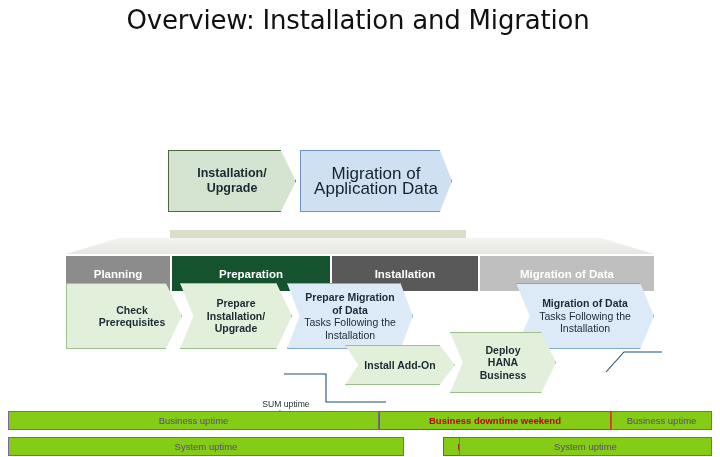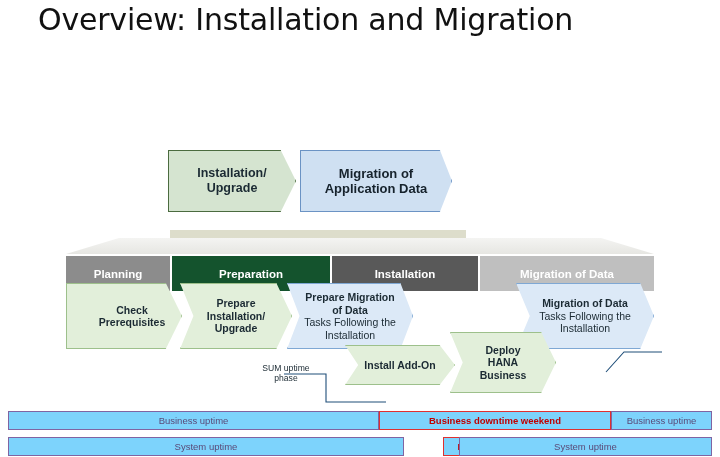--- a/index.html
+++ b/index.html
@@ -20,27 +20,28 @@
     height: 457px;
   }
 
   
   .title {
     position: absolute;
     left: 38px;
     top: 0px;
     width: 640px;
     height: 42px;
-    font-size: 30px;
+    font-size: 26px;
     line-height: 40px;
     color: #111111;
     font-family: "DejaVu Sans", sans-serif;
     font-weight: 400;
     letter-spacing: -0.2px;
     white-space: nowrap;
+    text-align: center;
   }
 
   
   .topbox {
     position: absolute;
     box-sizing: border-box;
     display: flex;
     align-items: center;
     justify-content: center;
     text-align: center;
@@ -61,22 +62,22 @@
     clip-path: polygon(0 0, 88% 0, 100% 50%, 88% 100%, 0 100%);
   }
   #top-migration {
     left: 300px;
     top: 150px;
     width: 152px;
     height: 62px;
     background: #cfe0f2;
     border: 1.4px solid #6b93c4;
     clip-path: polygon(0 0, 92% 0, 100% 50%, 92% 100%, 0 100%);
-    font-weight: bold;
-    font-size: 13px;
+    font-weight: normal;
+    font-size: 17px;
     color: #16222c;
   }
 
   
   .podium-top {
     position: absolute;
     left: 170px;
     top: 230px;
     width: 296px;
     height: 8px;
@@ -154,35 +155,36 @@
   #chev-addon      { left: 345px; top: 345px; width: 110px; height: 40px; }
   #chev-hana       { left: 450px; top: 332px; width: 106px; height: 61px; }
 
   
   .anno {
     position: absolute;
     font-size: 8.6px;
     line-height: 10.4px;
     color: #1b2a33;
     text-align: center;
+    margin-top: 36px;
   }
   #anno-sum { left: 250px; top: 363px; width: 72px; }
   #anno-mig { left: 606px; top: 368px; width: 104px; text-align: center; }
 
   .leader { position: absolute; }
 
   
   .bar {
     position: absolute;
     box-sizing: border-box;
     display: flex;
     align-items: center;
     justify-content: center;
     font-size: 9.5px;
-    background: #7dd3fc;
+    background: #84cc16;
   }
   .bar.purple { border: 1px solid #8064a2; color: #5a4a78; }
   .bar.red { border: 1.6px solid #e03030; color: #c00000; font-weight: bold; }
 
   #bar-row1-a { left: 8px;   top: 411px; width: 371px; height: 19px; }
   #bar-row1-b { left: 379px; top: 411px; width: 232px; height: 19px; }
   #bar-row1-c { left: 611px; top: 411px; width: 101px; height: 19px; }
 
   #bar-row2-a { left: 8px;   top: 437px; width: 396px; height: 19px; }
   #bar-row2-b { left: 404px; top: 437px; width: 55px;  height: 19px; margin-left: 39px; }

